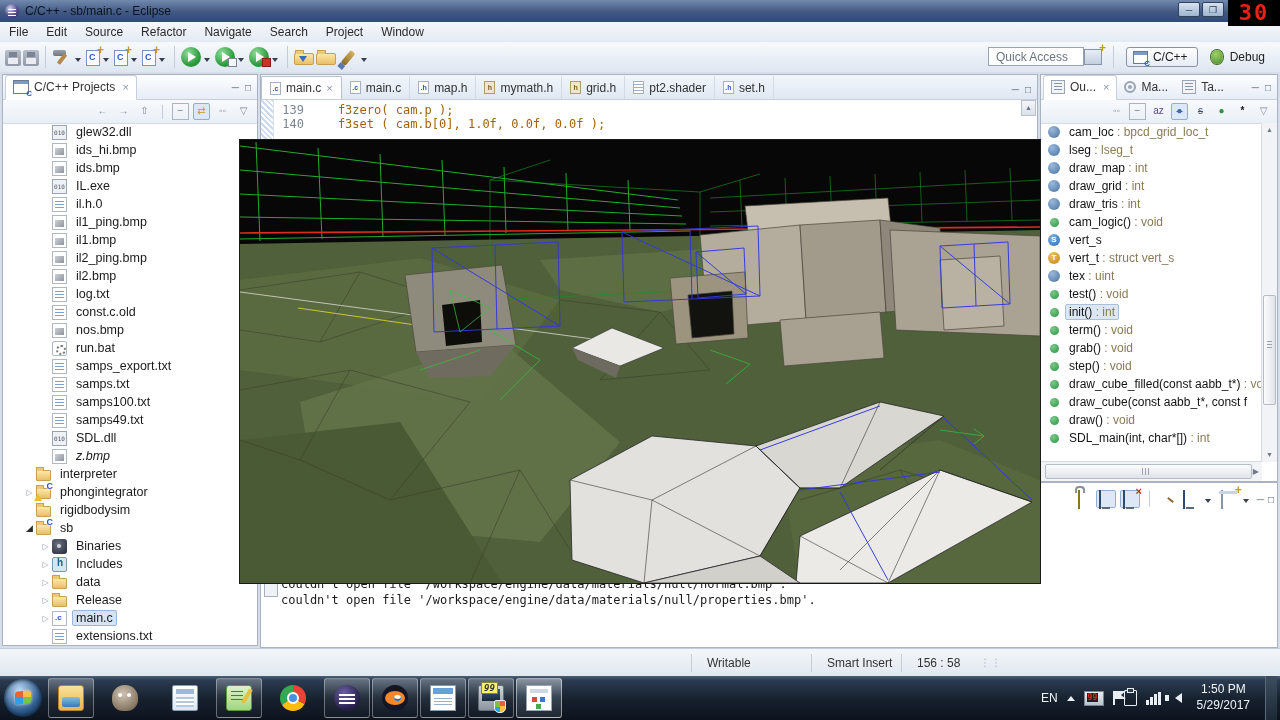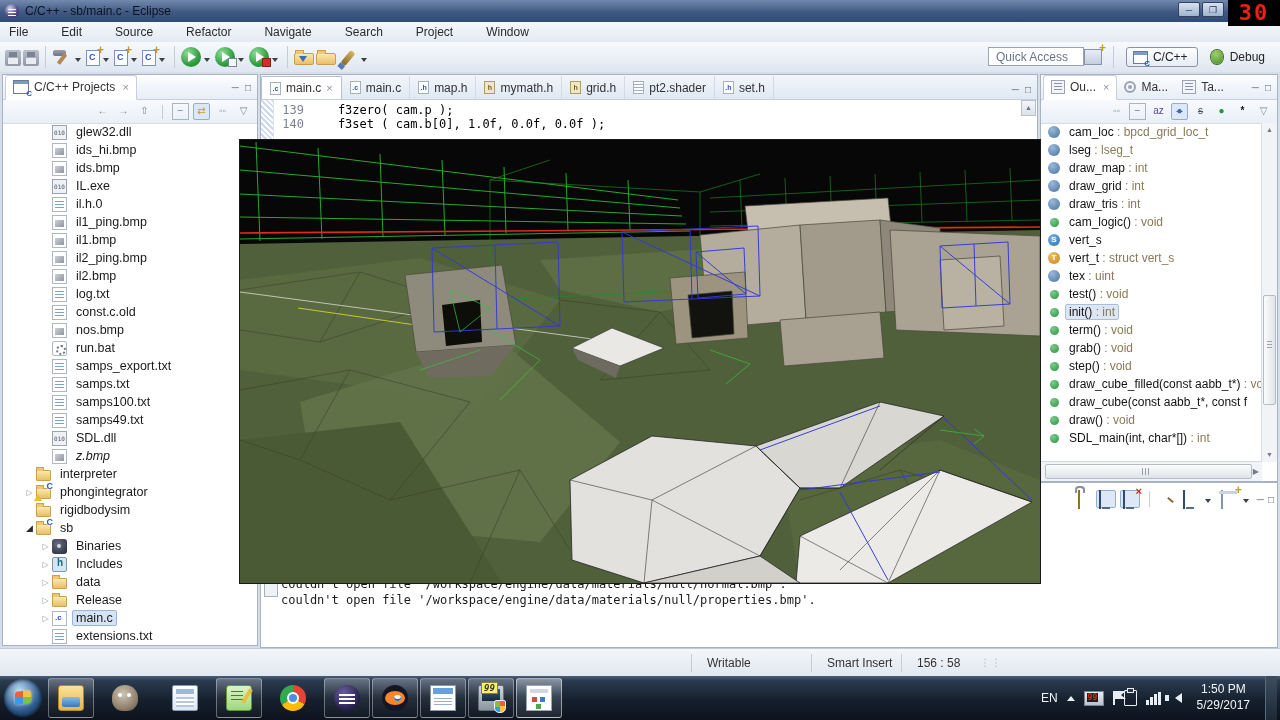--- a/index.html
+++ b/index.html
@@ -15,21 +15,21 @@
     box-shadow:0 3px 0 #fff, 0 6px 0 #fff;}
   .wbtn{width:22px;height:15px;margin-left:2px;border:1px solid #32425e;border-radius:2px;
     background:linear-gradient(#d7e2ef,#9fb4cf);color:#23344f;font-size:9px;line-height:14px;
     text-align:center;box-sizing:border-box;}
   .tb-btns{position:absolute;right:56px;top:2px;display:flex;}
   .fps{position:absolute;right:0;top:0;width:52px;height:26px;background:#000;z-index:95;
     color:#ef1f12;font-family:"DejaVu Sans Mono",monospace;font-weight:bold;font-size:22px;
     line-height:25px;text-align:center;letter-spacing:2px;}
   
   .menubar{position:absolute;left:0;top:22px;width:1280px;height:20px;display:flex;align-items:center;
-    background:linear-gradient(#f5f8fb,#e3eaf3);border-bottom:1px solid #ccd4e0;font-size:12px;color:#2a2a2a;gap:15px;}
+    background:linear-gradient(#f5f8fb,#e3eaf3);border-bottom:1px solid #ccd4e0;font-size:12px;color:#2a2a2a;}
   .mitem{padding:0 9px;}
   
   .toolbar{position:absolute;left:0;top:42px;width:1280px;height:30px;
     background:linear-gradient(#f7fafc,#dee6f1);border-bottom:1px solid #c2cbd8;}
   .tl{position:absolute;left:4px;top:0;display:flex;align-items:center;height:30px;}
   .ti{display:inline-block;width:20px;height:20px;margin:0 1px;position:relative;flex:none;}
   .drop{width:0;height:0;border:3px solid transparent;border-top:4px solid #38404c;margin:8px 4px 0 2px;flex:none;}
   .tsep{width:1px;height:22px;background:#c3ccd8;margin:0 5px;flex:none;}
   .ti.save{background:linear-gradient(#b9c0cb,#9199a6);border-radius:2px;width:16px;height:16px;margin-top:2px;}
   .ti.save::after{content:"";position:absolute;left:3px;bottom:2px;width:10px;height:6px;background:#e9edf3;}
@@ -129,21 +129,21 @@
   .etab.active{background:#fff;border:1px solid #b7c0cd;border-bottom:none;border-radius:2px 2px 0 0;}
   .eti{width:11px;height:13px;background:#fff;border:1px solid #a8b0bc;font-size:7px;font-weight:bold;
     color:#2a56c6;line-height:12px;text-align:center;flex:none;box-sizing:border-box;}
   .eti.h2{background:#efe6cf;border-color:#b09a6a;color:#7a5a1a;}
   .eti.txt{color:transparent;background:repeating-linear-gradient(#fff 0 2px,#9ab0c8 2px 3px);}
   .tclose{color:#8a93a3;font-size:11px;}
   .ewin{margin-left:auto;display:flex;gap:6px;padding:0 6px 4px 0;color:#5a6476;font-size:10px;}
   .code{display:flex;height:44px;overflow:hidden;font-family:"DejaVu Sans Mono",monospace;font-size:12px;line-height:14px;}
   .ruler{width:12px;background:repeating-linear-gradient(45deg,#ffffff 0 2px,#ccd9ee 2px 4px);border-right:1px solid #dde3ec;flex:none;}
   .lnums{width:30px;flex:none;color:#7a8494;text-align:right;padding:3px 5px 0 0;}
-  .lines{padding-top:3px;color:#000000;}
+  .lines{padding-top:3px;color:#a16207;}
   .lines div,.lnums div{white-space:pre;height:14px;}
   .escroll{position:absolute;right:1px;top:25px;width:15px;height:16px;background:linear-gradient(#f4f6f9,#dbe1ea);
     border:1px solid #b8c0cc;color:#6a7484;font-size:7px;text-align:center;line-height:14px;box-sizing:border-box;}
   
   .olist{position:absolute;left:0;top:48px;right:15px;bottom:19px;overflow:hidden;font-size:12px;}
   .orow{height:18px;display:flex;align-items:center;gap:5px;padding-left:7px;white-space:pre;}
   .otxt{padding:0 3px;border:1px solid transparent;}
   .orow.sel .otxt{background:#dde7f3;border-color:#a8c0da;border-radius:2px;}
   .nm{color:#121212;} .ty{color:#8a7a55;}
   .oicn{width:12px;height:12px;border-radius:50%;flex:none;font-size:8px;font-weight:bold;color:#fff;

